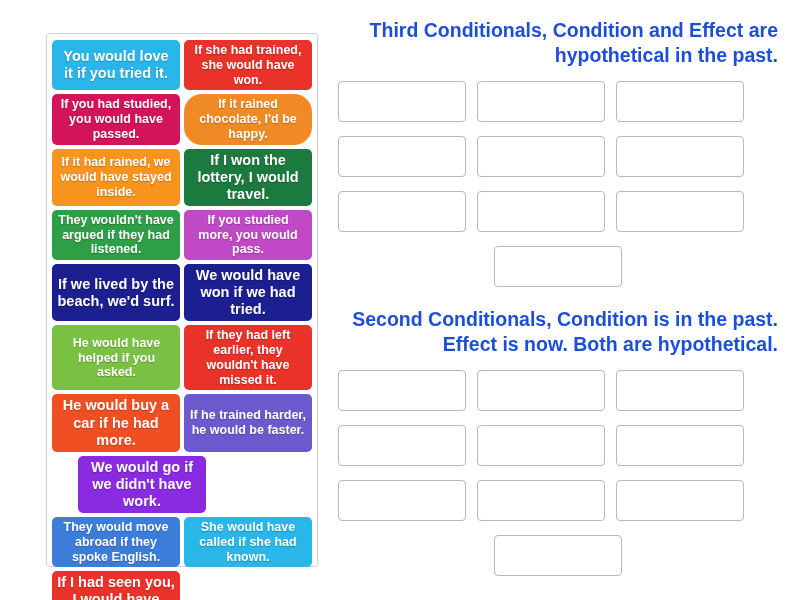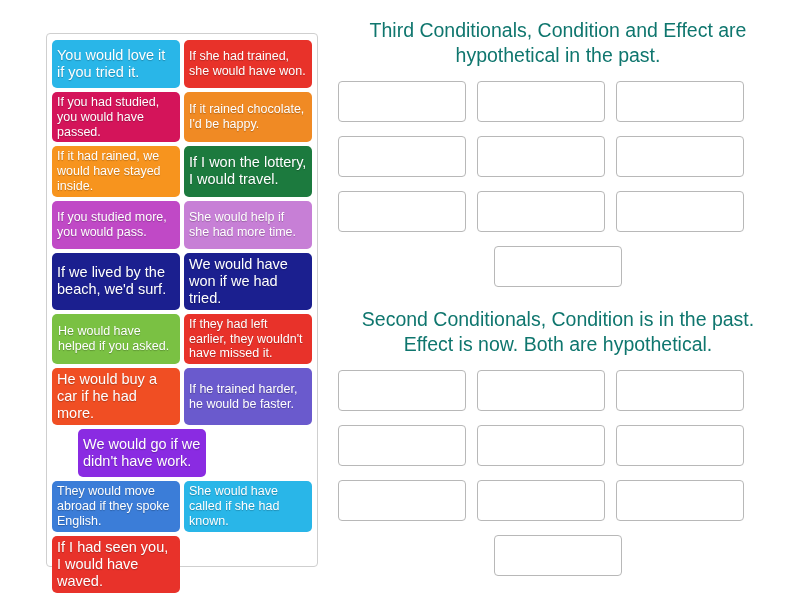--- a/index.html
+++ b/index.html
@@ -42,51 +42,51 @@
   }
 
   .tile {
     width: 128px;
     min-height: 48px;
     border-radius: 5px;
     color: #ffffff;
     display: flex;
     align-items: center;
     justify-content: center;
-    text-align: left;
+    text-align: center;
     padding: 3px 5px;
     box-sizing: border-box;
     font-size: 12.5px;
-    font-weight: normal;
+    font-weight: bold;
     line-height: 1.18;
     text-shadow: 0 1px 1px rgba(0,0,0,0.25);
     cursor: pointer;
     user-select: none;
   }
 
   .tile.big {
     font-size: 14.5px;
   }
 
   
   .right {
     position: absolute;
     left: 338px;
     top: 18px;
     width: 440px;
     height: 560px;
   }
 
   .group-title {
-    text-align: center;
+    text-align: right;
     font-size: 19.5px;
-    color: #0f766e;
+    color: #1d4ed8;
     line-height: 1.26;
     margin: 0 0 14px 0;
-    font-weight: normal;
+    font-weight: bold;
   }
 
   .slot-grid {
     display: flex;
     flex-wrap: wrap;
     gap: 14px 11px;
     justify-content: flex-start;
   }
 
   .slot {
@@ -111,25 +111,25 @@
 </head>
 <body>
 
 <div id="app">
 
   <div class="pool">
     <div class="pool-grid">
         <div class="tile big" style="background: rgb(41, 182, 232);">You would love it if you tried it.</div>
         <div class="tile" style="background: rgb(232, 50, 42);">If she had trained, she would have won.</div>
         <div class="tile" style="background: rgb(212, 20, 90);">If you had studied, you would have passed.</div>
-        <div class="tile" style="background: rgb(240, 138, 36);">If it rained chocolate, I'd be happy.</div>
+        <div class="tile" style="background: rgb(240, 138, 36); border-radius: 18px;">If it rained chocolate, I'd be happy.</div>
         <div class="tile" style="background: rgb(247, 148, 30);">If it had rained, we would have stayed inside.</div>
         <div class="tile big" style="background: rgb(28, 122, 62);">If I won the lottery, I would travel.</div>
+        <div class="tile" style="background: rgb(46, 158, 71);">They wouldn't have argued if they had listened.</div>
         <div class="tile" style="background: rgb(192, 73, 198);">If you studied more, you would pass.</div>
-        <div class="tile" style="background: rgb(199, 127, 214);">She would help if she had more time.</div>
         <div class="tile big" style="background: rgb(27, 31, 143);">If we lived by the beach, we'd surf.</div>
         <div class="tile big" style="background: rgb(27, 31, 143);">We would have won if we had tried.</div>
         <div class="tile" style="background: rgb(122, 193, 67); padding-left: 6px;">He would have helped if you asked.</div>
         <div class="tile" style="background: rgb(232, 50, 42);">If they had left earlier, they wouldn't have missed it.</div>
         <div class="tile big" style="background: rgb(240, 78, 35);">He would buy a car if he had more.</div>
         <div class="tile" style="background: rgb(106, 90, 205);">If he trained harder, he would be faster.</div>
         <div class="tile big" style="background: rgb(138, 43, 226); margin-left: 26px;">We would go if we didn't have work.</div>
         <div class="tile" style="background: rgb(59, 125, 216);">They would move abroad if they spoke English.</div>
         <div class="tile" style="background: rgb(41, 182, 232);">She would have called if she had known.</div>
         <div class="tile big" style="background: rgb(232, 50, 42);">If I had seen you, I would have waved.</div>

